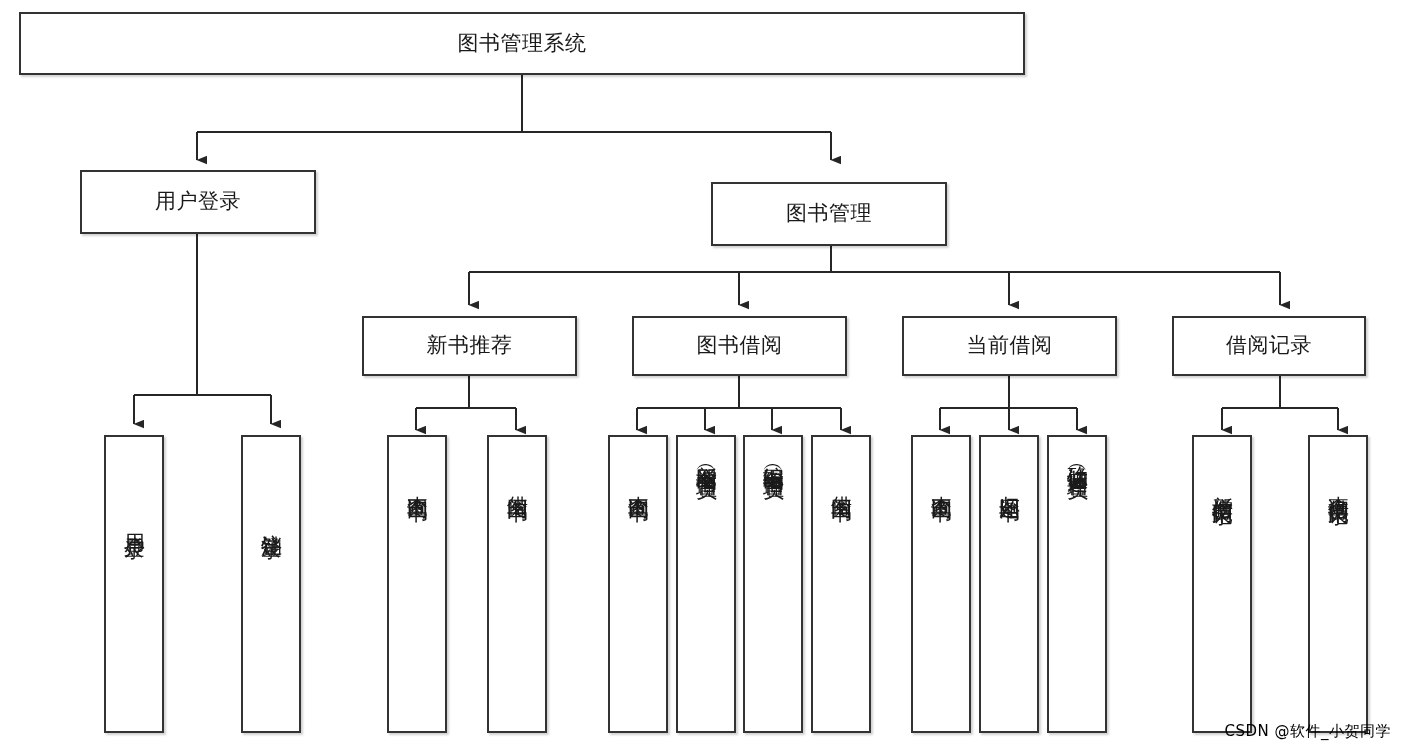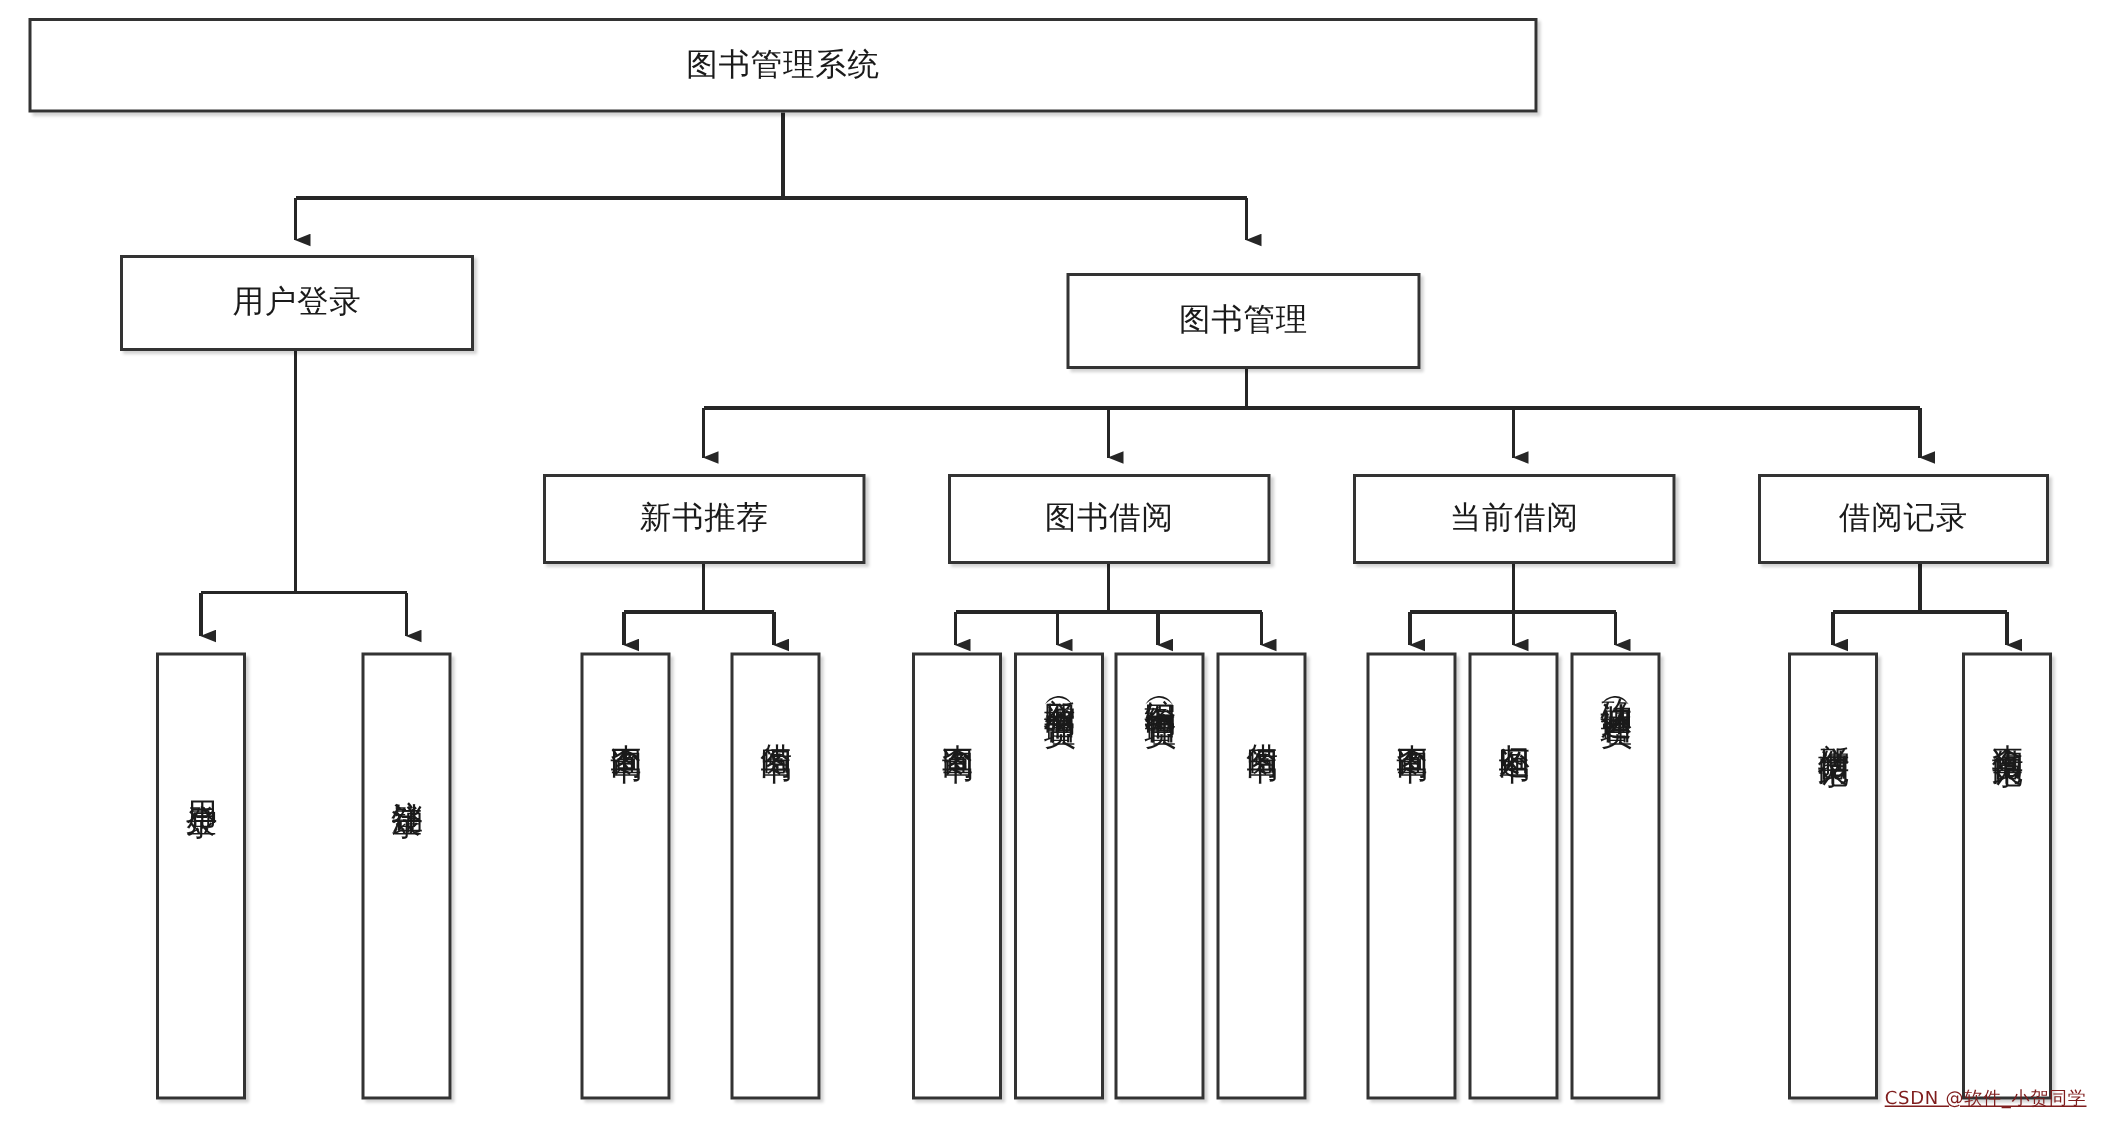--- a/index.html
+++ b/index.html
@@ -62,26 +62,25 @@
   .node.vertical.high .label {
     margin-top: 12px;
   }
   .node.vertical.upper .label {
     margin-top: 42px;
   }
   #watermark {
     position: absolute;
     right: 14px;
     bottom: 6px;
-    font-size: 12px;
-    color: #7f1d1d;
+    font-size: 15px;
+    color: #000000;
     letter-spacing: 0.5px;
     white-space: nowrap;
     user-select: none;
-    text-decoration: underline;
   }
 </style>
 </head>
 <body>
 
 <div id="diagram-root">
 
   <svg id="edges-layer" viewBox="0 0 1405 747" width="1405" height="747" xmlns="http://www.w3.org/2000/svg">
     <defs>
       <marker id="arrowhead" markerWidth="9" markerHeight="11" refX="4.2" refY="10" orient="auto" markerUnits="userSpaceOnUse">

